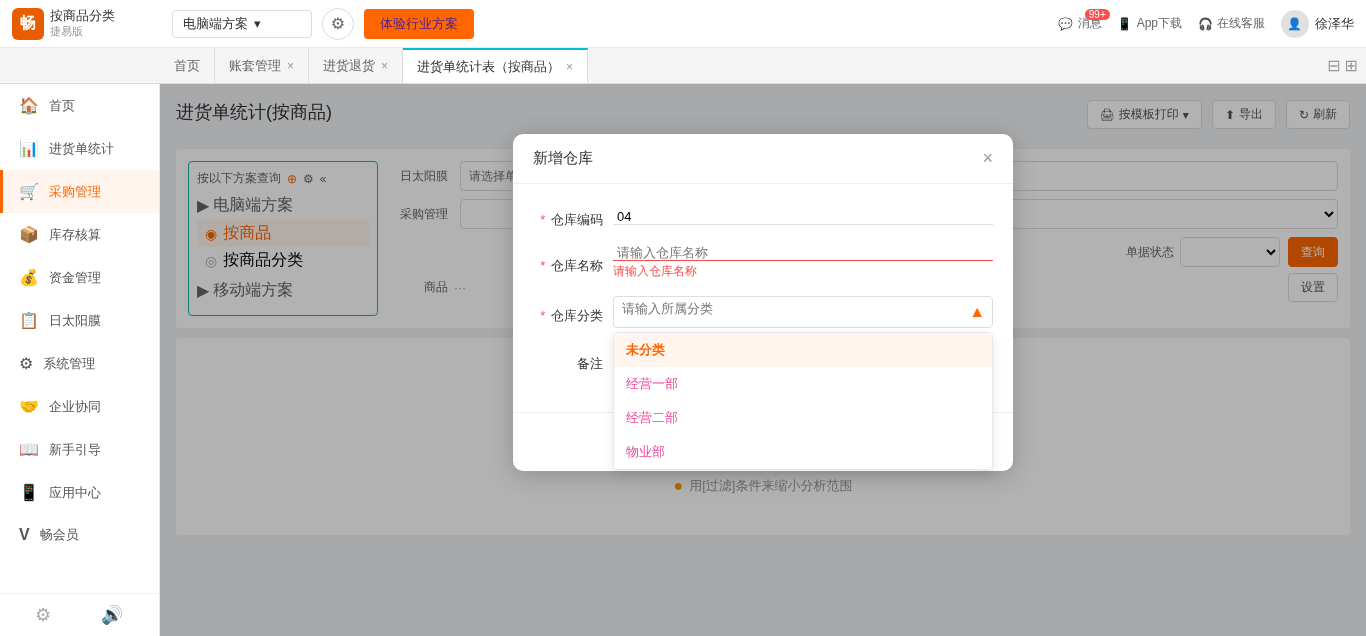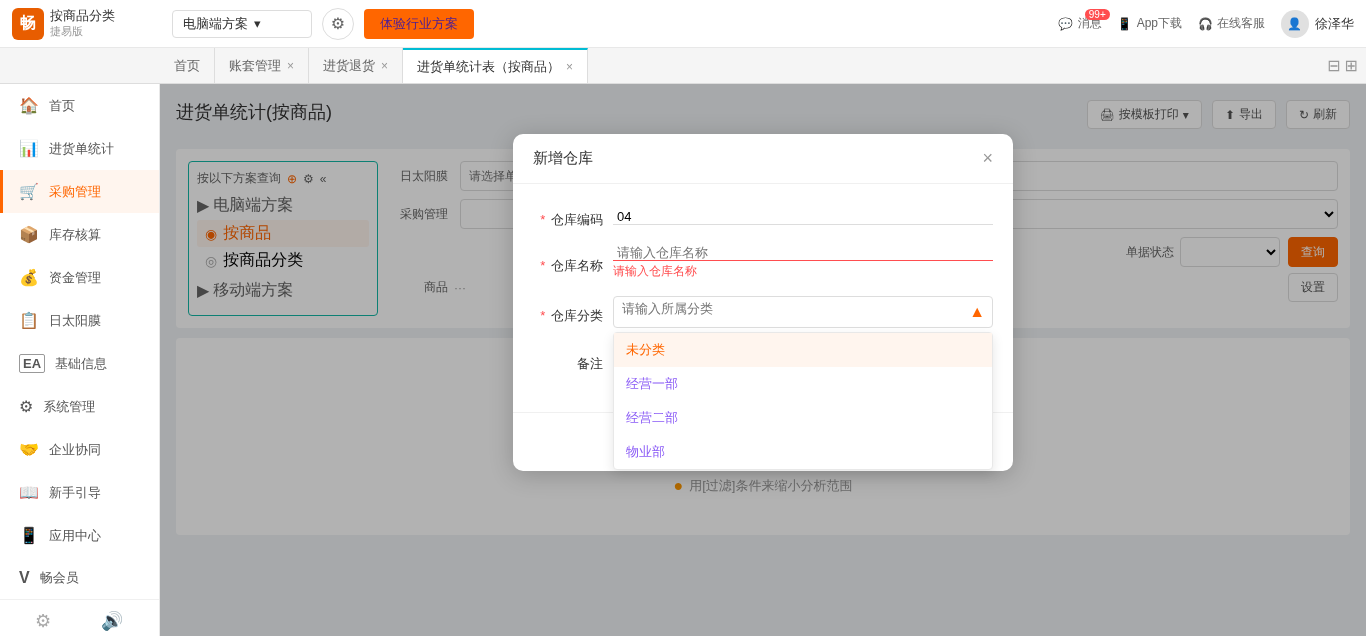--- a/index.html
+++ b/index.html
@@ -189,23 +189,23 @@
       position: absolute; right: 8px; top: 50%; transform: translateY(-50%);
       color: #ff6600; font-size: 16px; cursor: pointer;
     }
     .dropdown-list {
       position: absolute; top: 36px; left: 0; right: 0;
       background: white; border: 1px solid #e8e8e8;
       border-radius: 4px; box-shadow: 0 4px 12px rgba(0,0,0,0.1);
       z-index: 300;
     }
     .dropdown-item {
-      padding: 8px 12px; font-size: 13px; color: #8b5cf6; cursor: pointer;
-    }
-    .dropdown-item.selected { background: #fff5ee; color: #ff6600; }
+      padding: 8px 12px; font-size: 13px; color: #ec4899; cursor: pointer;
+    }
+    .dropdown-item.selected { background: #fff5ee; color: #ff6600; font-weight: bold; }
     .textarea-field {
       flex: 1; border: none; border-bottom: 1px solid #ddd;
       font-size: 13px; padding: 4px; outline: none; resize: none; height: 32px;
     }
 
     
     .page-header-row {
       display: flex; justify-content: space-between; align-items: flex-start;
       margin-bottom: 12px;
     }
@@ -297,24 +297,20 @@
       <span class="sidebar-item-icon">📦</span>
       <span>库存核算</span>
     </div>
     <div class="sidebar-item">
       <span class="sidebar-item-icon">💰</span>
       <span>资金管理</span>
     </div>
     <div class="sidebar-item">
       <span class="sidebar-item-icon">📋</span>
       <span>日太阳膜</span>
-    </div>
-    <div class="sidebar-item">
-      <span class="sidebar-item-icon" style="font-size:13px;font-weight:bold;color:#555;border:1px solid #999;padding:1px 3px;border-radius:2px;">EA</span>
-      <span>基础信息</span>
     </div>
     <div class="sidebar-item">
       <span class="sidebar-item-icon">⚙</span>
       <span>系统管理</span>
     </div>
     <div class="sidebar-item">
       <span class="sidebar-item-icon">🤝</span>
       <span>企业协同</span>
     </div>
     <div class="sidebar-item">

